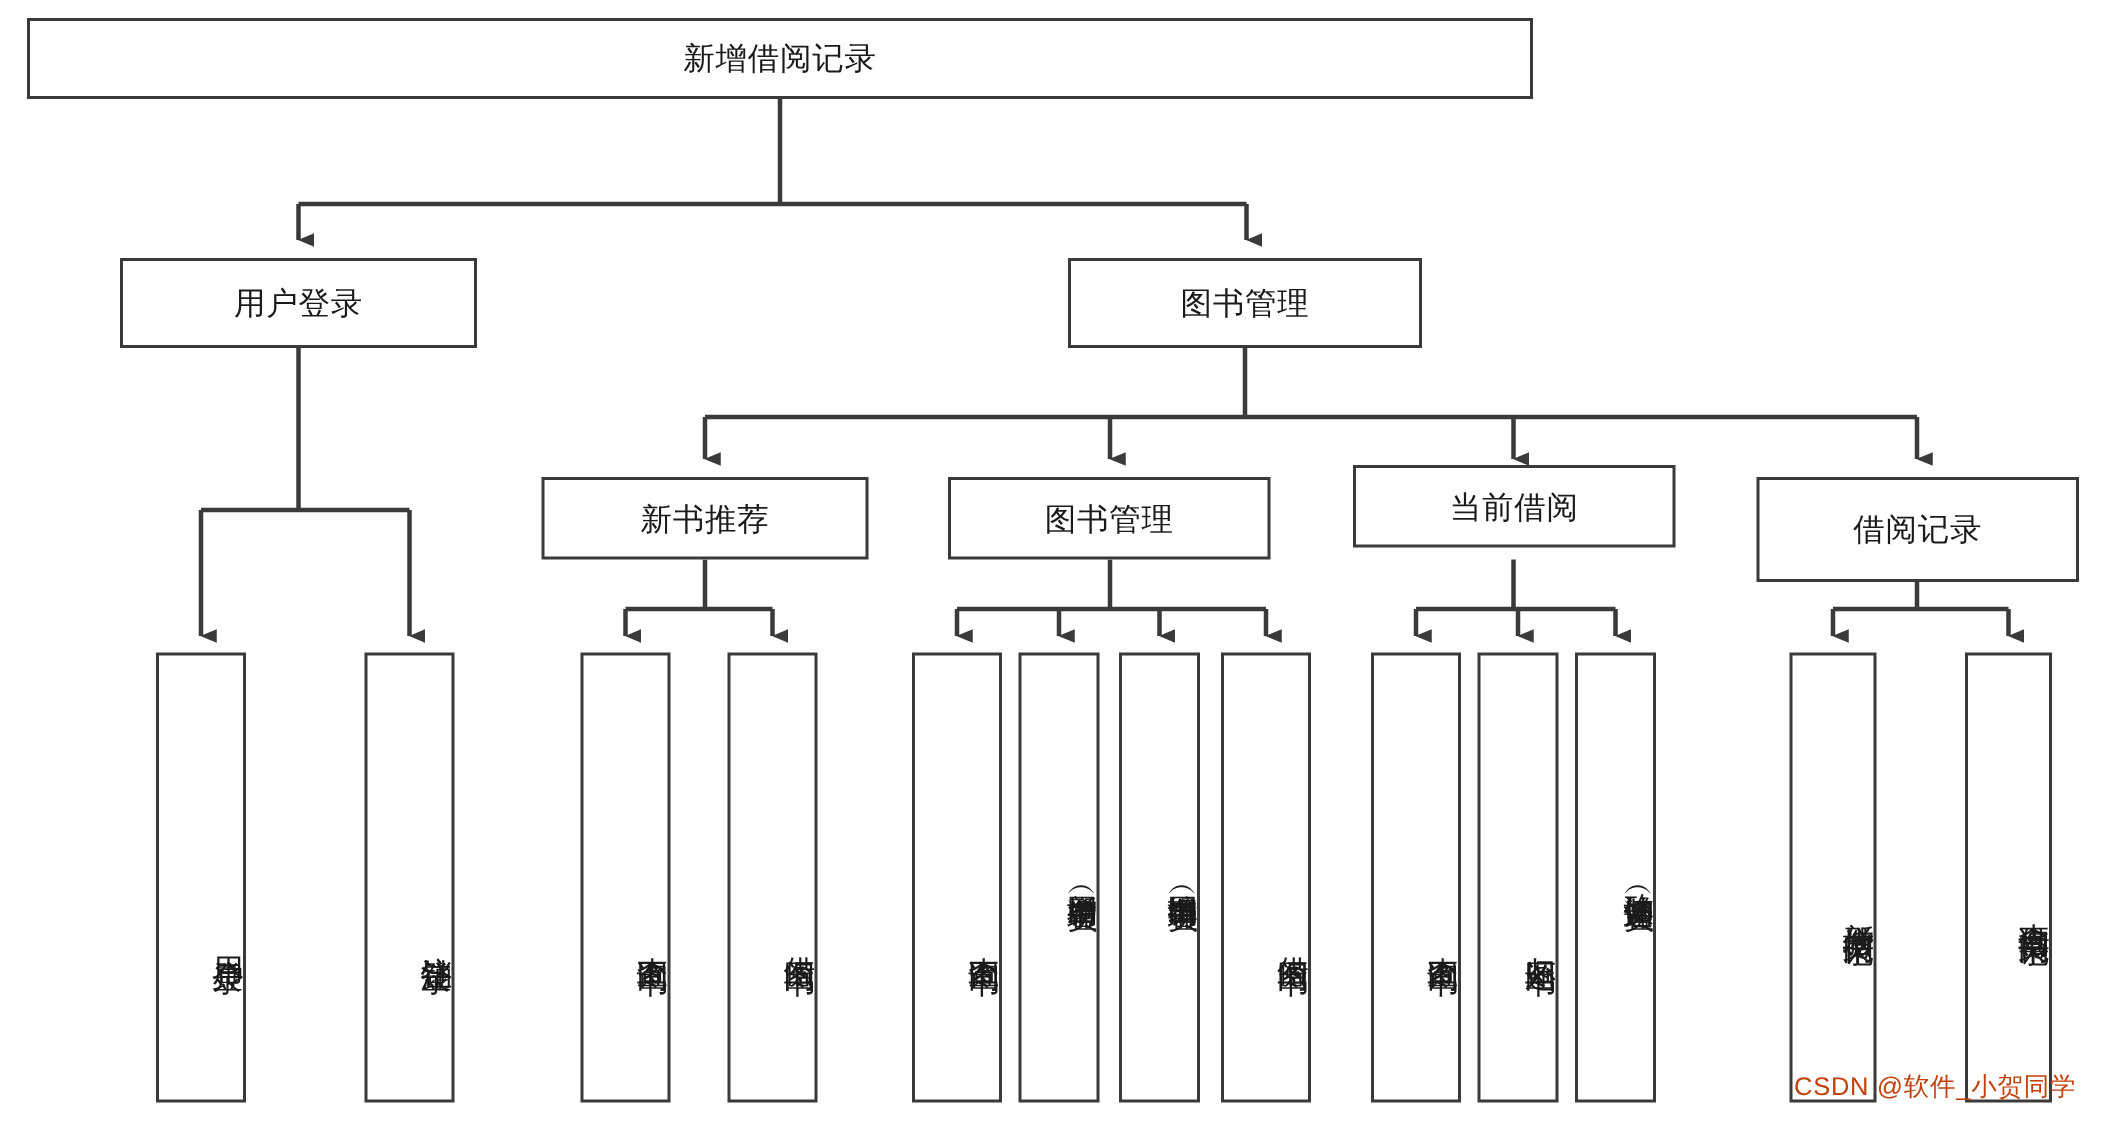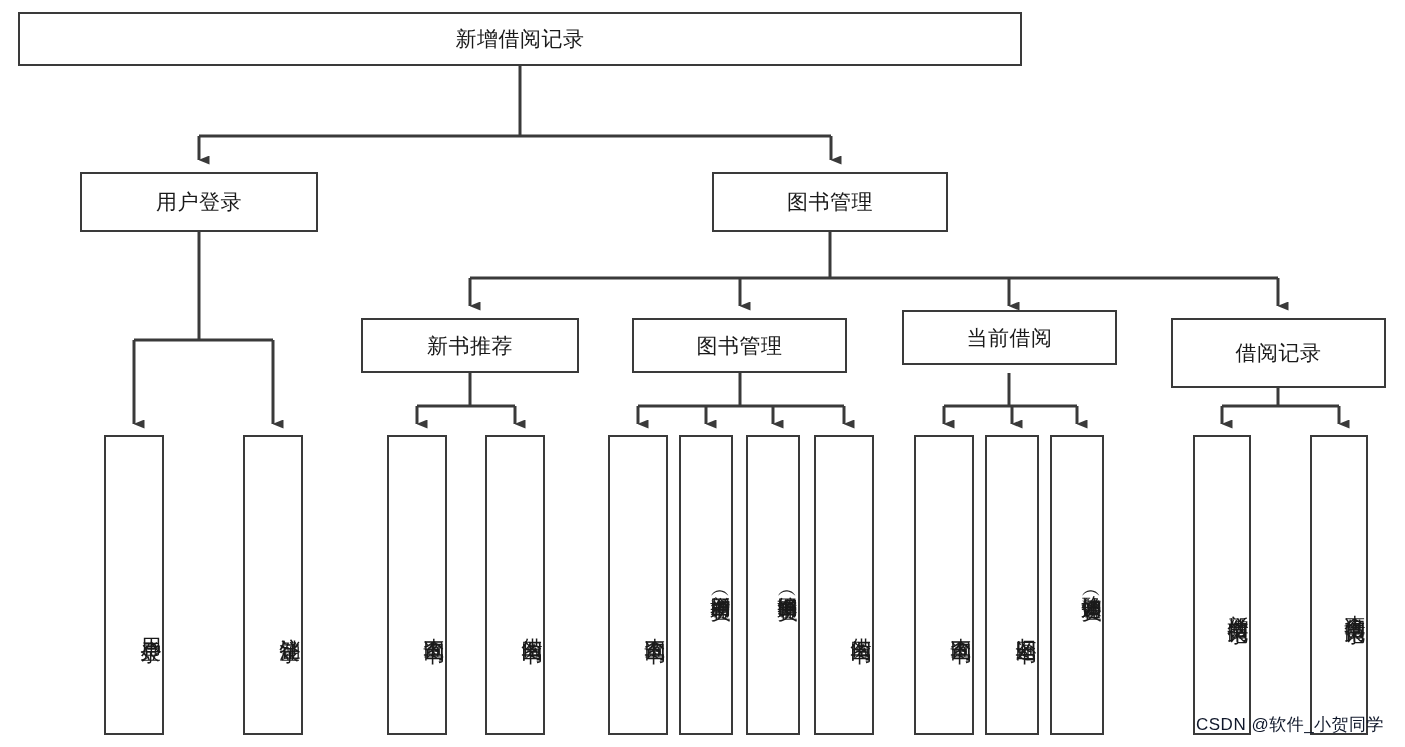--- a/index.html
+++ b/index.html
@@ -56,21 +56,21 @@
   }
   .node .label {
     display: block;
     white-space: nowrap;
   }
   #watermark {
     position: absolute;
     left: 1196px;
     top: 713px;
     font-size: 17px;
-    color: #0f172a;
+    color: #c2410c;
     white-space: nowrap;
     letter-spacing: 0.5px;
     font-family: "Liberation Sans", "DejaVu Sans", sans-serif;
   }
 </style>
 </head>
 <body>
 
 <div id="canvas">
 

